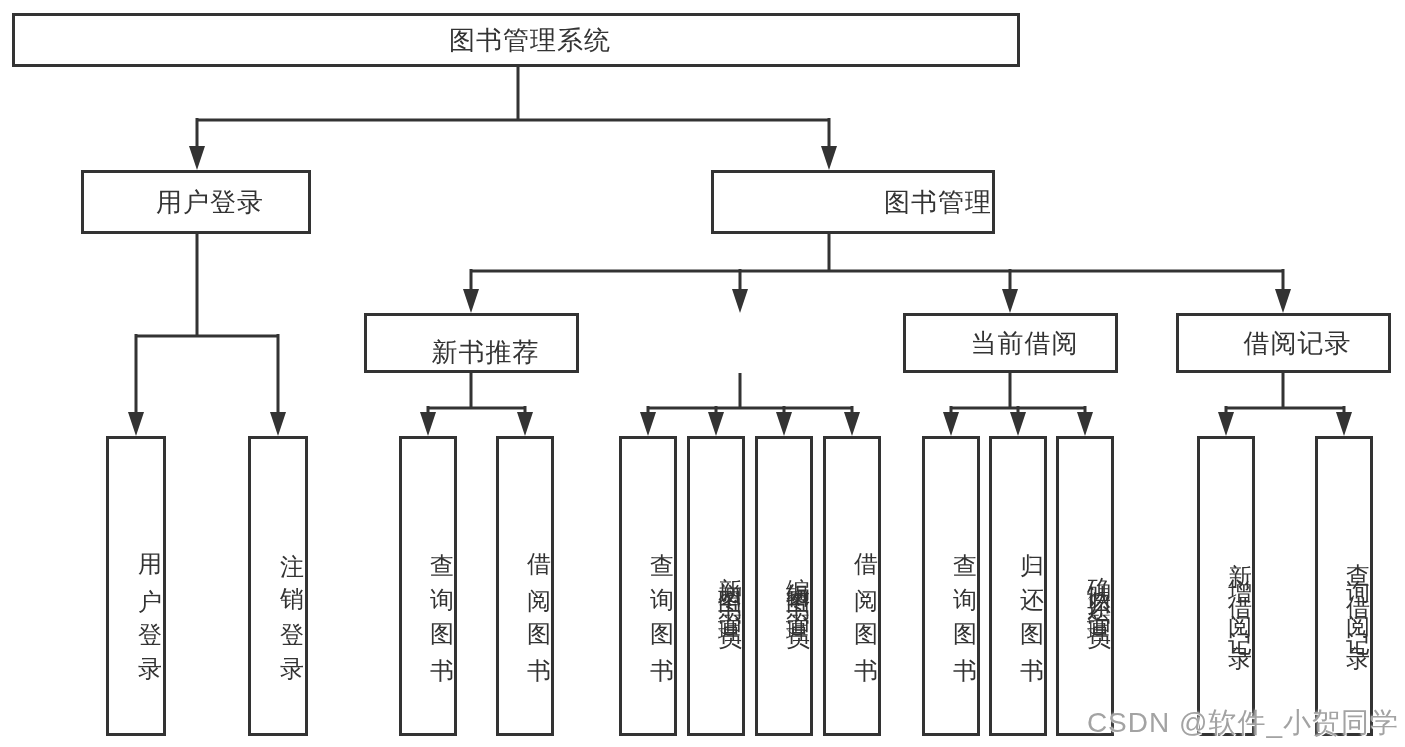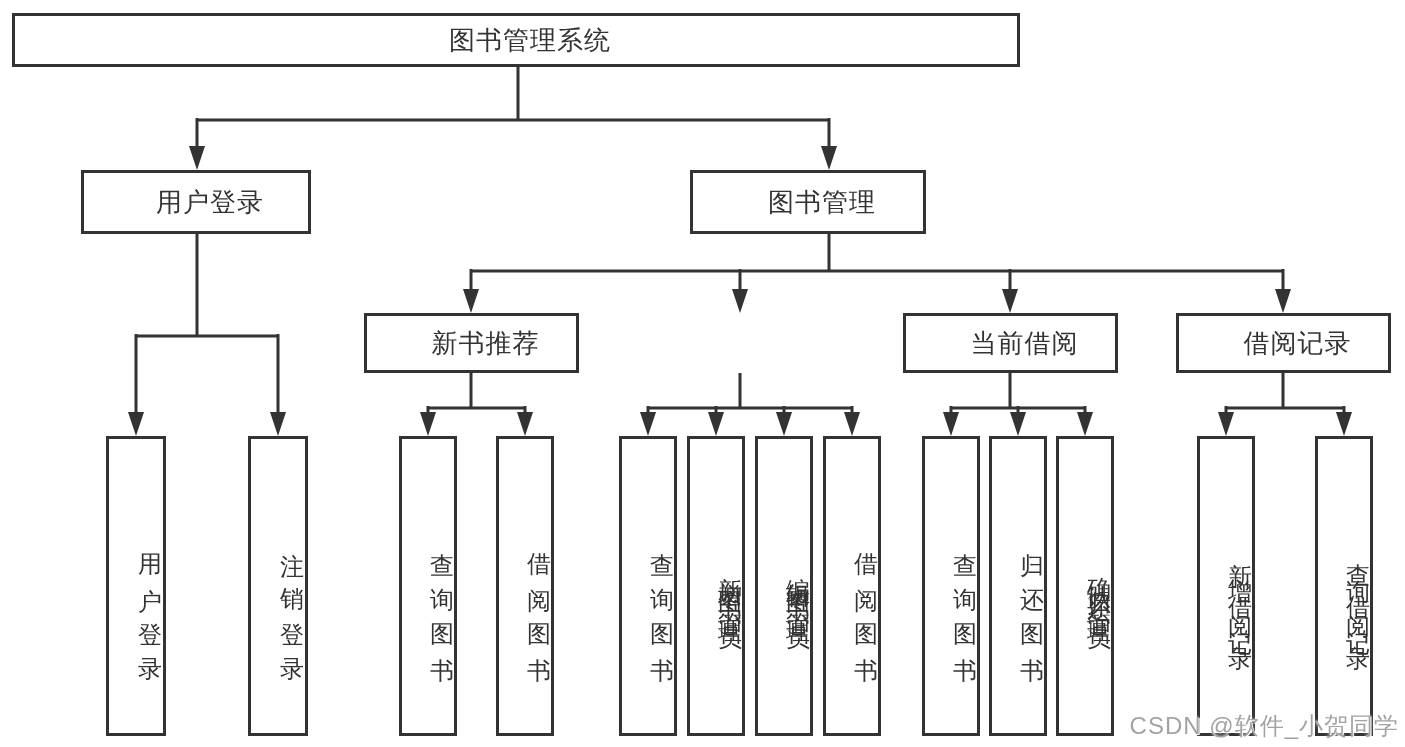--- a/index.html
+++ b/index.html
@@ -56,21 +56,21 @@
     line-height: 1;
     white-space: nowrap;
   }
   .sp4 { letter-spacing: 35px; padding-top: 35px; }
   .sp6 { letter-spacing: 17px; padding-top: 17px; }
   .sp9 { letter-spacing: 7px;  padding-top: 7px;  }
   .watermark {
     position: absolute;
     right: 6px;
     bottom: 5px;
-    font-size: 24px;
+    font-size: 28px;
     color: var(--watermark);
     letter-spacing: 1px;
     text-shadow: 0 0 3px #ffffff, 1px 1px 0 #ffffff;
     z-index: 5;
     white-space: nowrap;
   }
 </style>
 </head>
 <body>
 
@@ -109,25 +109,25 @@
     </g>
   </svg>
 
   <div class="node hnode root" style="left:12px; top:13px; width:1008px; height:54px;">
     <span>图书管理系统</span>
   </div>
 
   <div class="node hnode" style="left:81px; top:170px; width:230px; height:64px;">
     <span>用户登录</span>
   </div>
-  <div class="node hnode" style="left:690px; top:170px; width:236px; height:64px;">
+  <div class="node hnode" style="left:711px; top:170px; width:284px; height:64px;justify-content:flex-end;">
     <span>图书管理</span>
   </div>
 
-  <div class="node hnode" style="left:364px; top:313px; width:215px; height:60px;">
+  <div class="node hnode" style="left:364px; top:313px; width:215px; height:60px;align-items:flex-end;">
     <span>新书推荐</span>
   </div>
   <div class="node hnode" style="left:1176px; top:313px; width:215px; height:60px;">
     <span>借阅记录</span>
   </div>
   <div class="node hnode" style="left:903px; top:313px; width:215px; height:60px;">
     <span>当前借阅</span>
   </div>
 
   <div class="node leaf" style="left:106px; top:436px; width:60px; height:300px;">

